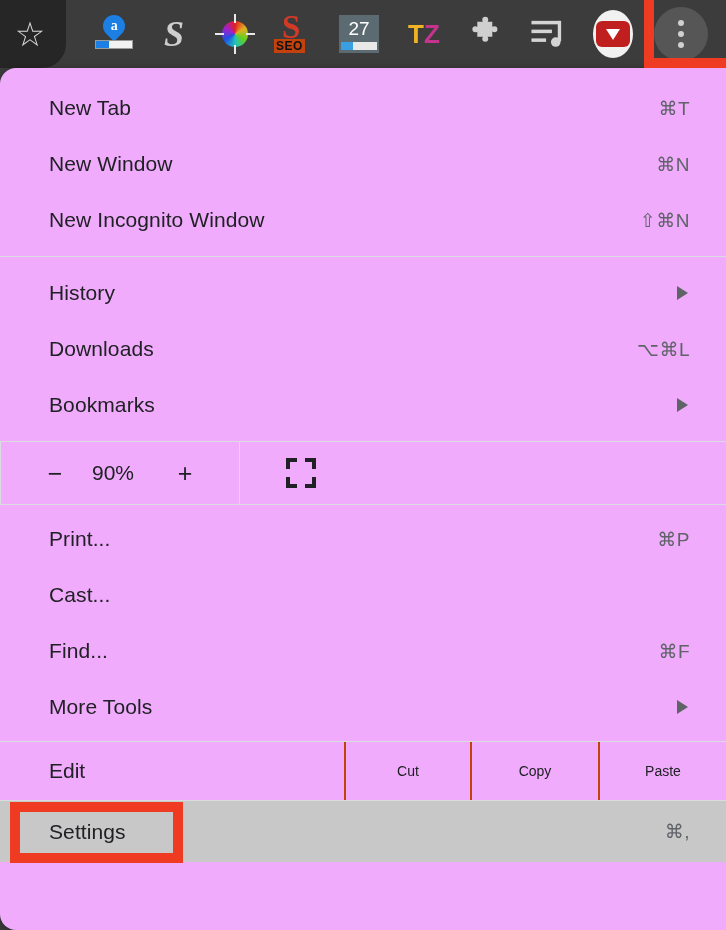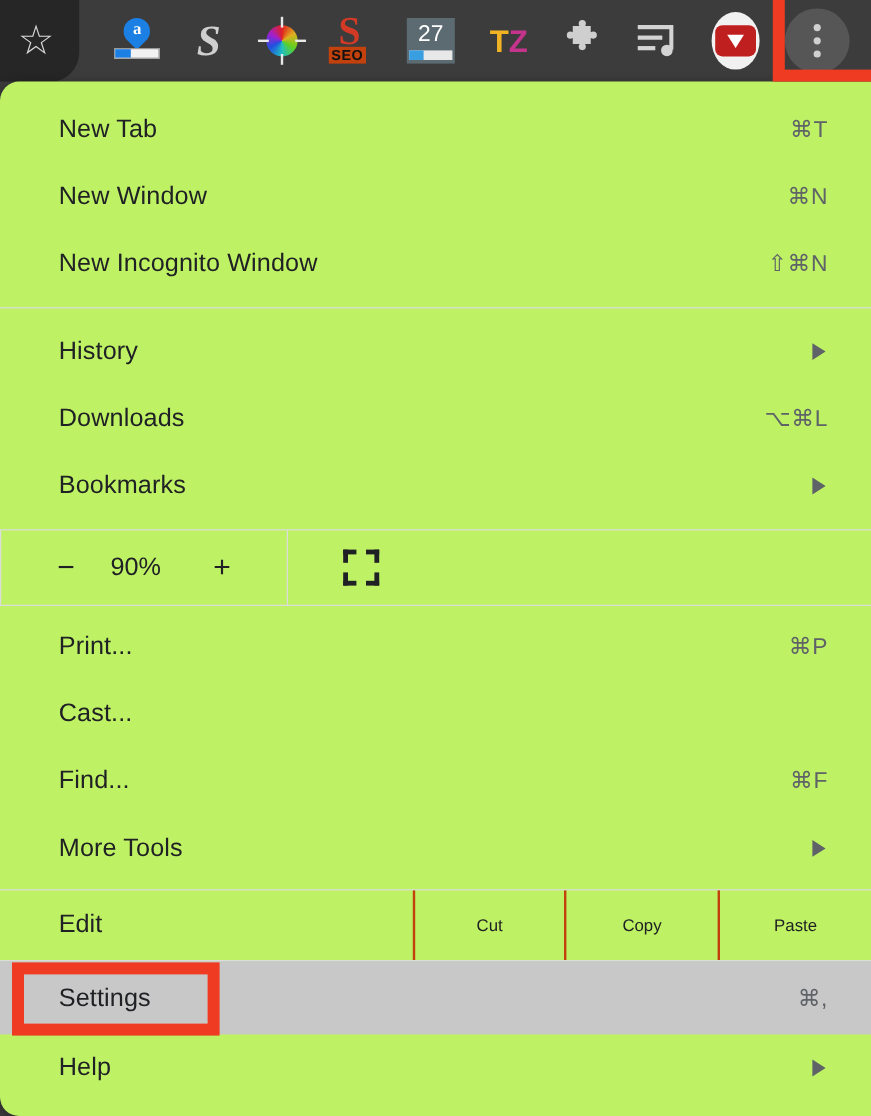--- a/index.html
+++ b/index.html
@@ -191,21 +191,21 @@
     background: #d0d0d0; display: block;
   }
 
   
   .menu {
     position: absolute;
     left: 0;
     top: 68px;
     width: 726px;
     height: 862px;
-    background: #bef264;
+    background: #f0abfc;
     border-top-left-radius: 16px;
     border-bottom-left-radius: 16px;
     overflow: hidden;
     box-shadow: 0 2px 10px rgba(0,0,0,0.35);
   }
 
   .menu-item {
     position: relative;
     height: 56px;
     display: flex;
@@ -482,22 +482,18 @@
       <div class="edit-cell edit-copy">Copy</div>
       <div class="edit-cell edit-paste">Paste</div>
     </div>
 
     <div class="separator"></div>
 
     <div class="menu-item mi-highlight" style="height:61px;">
       <span class="mi-label">Settings</span>
       <span class="mi-shortcut">⌘,</span>
     </div>
-    <div class="menu-item">
-      <span class="mi-label">Help</span>
-      <span class="mi-arrow"></span>
-    </div>
   </div>
 
   <div class="ann ann-dots"></div>
   <div class="ann ann-settings"></div>
 
 </div>
 
 </body></html>

